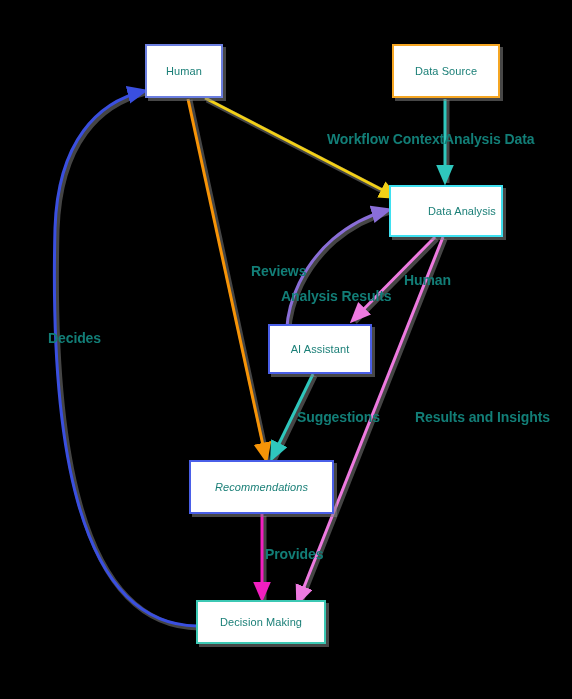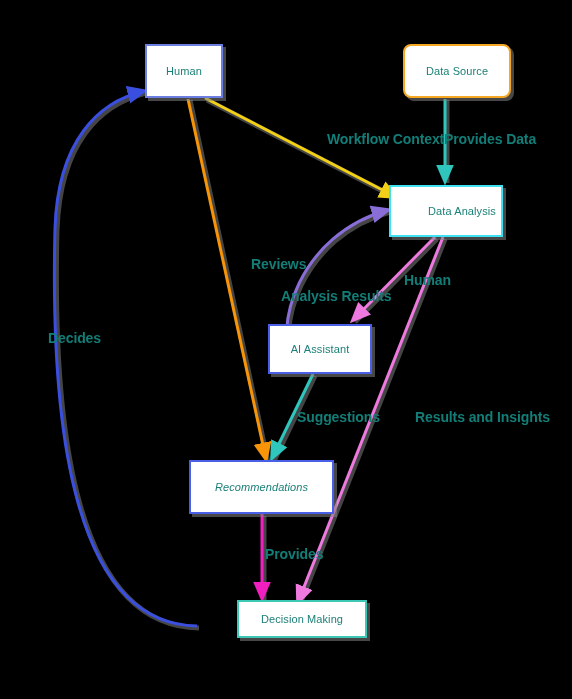--- a/index.html
+++ b/index.html
@@ -109,45 +109,45 @@
 
     <path d="M 262,514 L 262,598" stroke="#f21fc0" stroke-width="3" fill="none" marker-end="url(#ah-magenta)"></path>
 
     <path d="M 197,626 C 73,624 50,428 55,228 C 58,141 98,102 144,91" stroke="#3a4fe0" stroke-width="3" fill="none" marker-end="url(#ah-blue)"></path>
   </svg>
 
   <div class="node" style="left:145px; top:44px; width:78px; height:54px; border-color:#6c7fe0;">
     <span class="node-label">Human</span>
   </div>
 
-  <div class="node" style="left:403px; top:44px; width:108px; height:54px; border-color:#f5a623;border-radius:8px;">
+  <div class="node" style="left:392px; top:44px; width:108px; height:54px; border-color:#f5a623;">
     <span class="node-label">Data Source</span>
   </div>
 
   <div class="node" style="left:389px; top:185px; width:114px; height:52px; border-color:#3fe0f0;padding-left:32px;">
     <span class="node-label">Data Analysis</span>
   </div>
 
   <div class="node" style="left:268px; top:324px; width:104px; height:50px; border-color:#4a5fe8;">
     <span class="node-label">AI Assistant</span>
   </div>
 
   <div class="node" style="left:189px; top:460px; width:145px; height:54px; border-color:#4a5fe8;font-style:italic;">
     <span class="node-label">Recommendations</span>
   </div>
 
-  <div class="node" style="left:196px; top:600px; width:130px; height:38px; border-color:#3cc8b4;margin-left:41px;">
+  <div class="node" style="left:196px; top:600px; width:130px; height:44px; border-color:#3cc8b4;">
     <span class="node-label">Decision Making</span>
   </div>
 
   <div class="edge-label" style="left:327px; top:131px; color:#127e77;">Workflow Context</div>
 
-  <div class="edge-label" style="left:444px; top:131px; color:#127e77;">Provides Data</div>
+  <div class="edge-label" style="left:444px; top:131px; color:#127e77;">Analysis Data</div>
 
-  <div class="edge-label" style="left:219px; top:256px; color:#127e77;padding-left:32px;">Reviews</div>
+  <div class="edge-label" style="left:219px; top:263px; color:#127e77;padding-left:32px;">Reviews</div>
 
   <div class="edge-label" style="left:281px; top:288px; color:#127e77;">Analysis Results</div>
 
   <div class="edge-label" style="left:404px; top:272px; color:#127e77;">Human</div>
 
   <div class="edge-label" style="left:297px; top:409px; color:#127e77;">Suggestions</div>
 
   <div class="edge-label" style="left:415px; top:409px; color:#127e77;">Results and Insights</div>
 
   <div class="edge-label" style="left:265px; top:546px; color:#127e77;">Provides</div>

